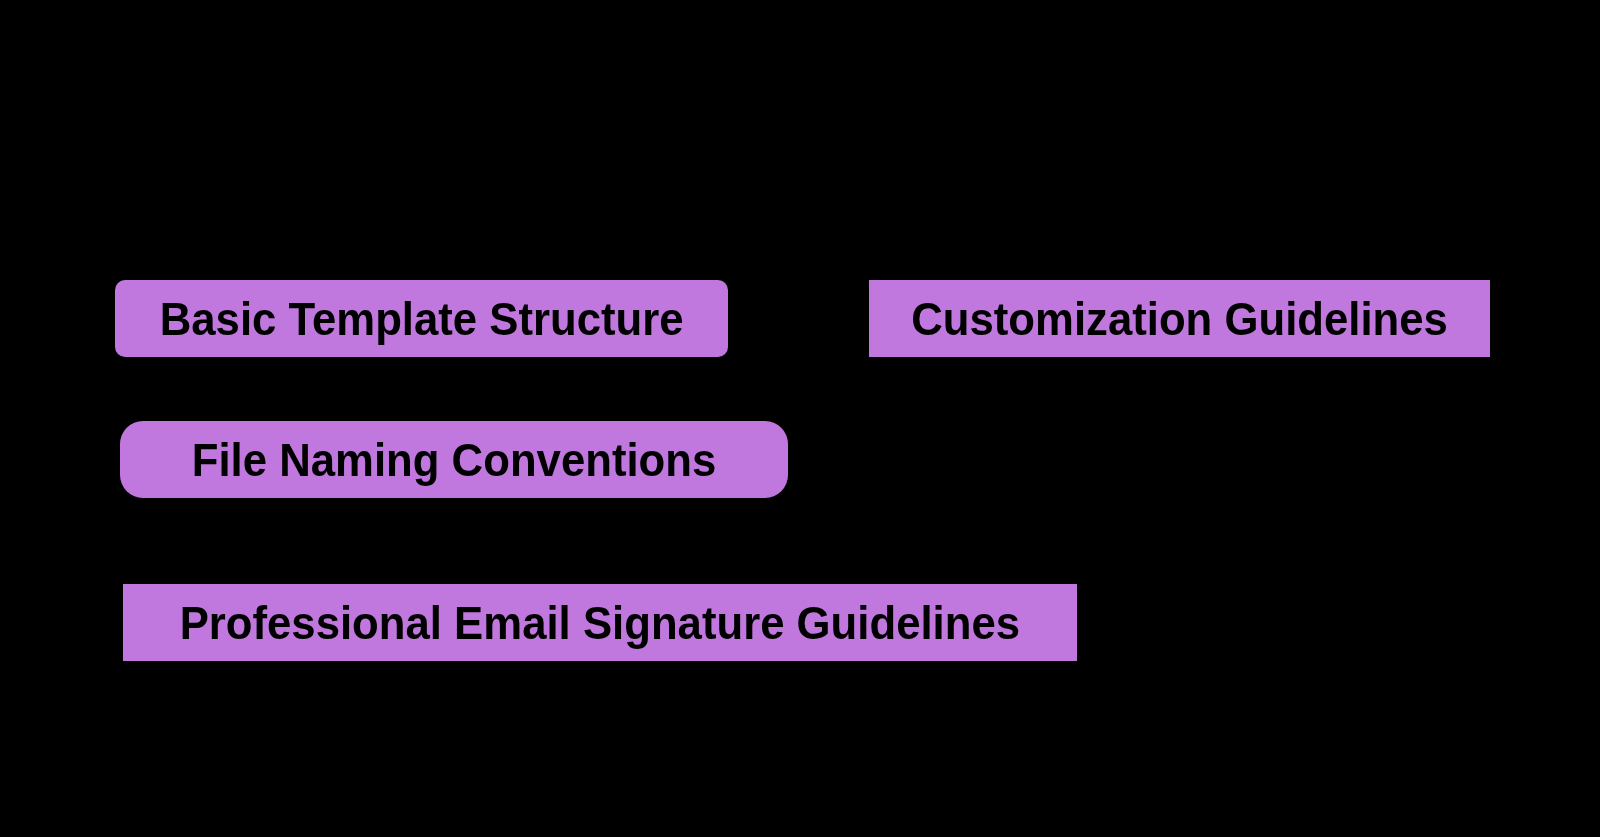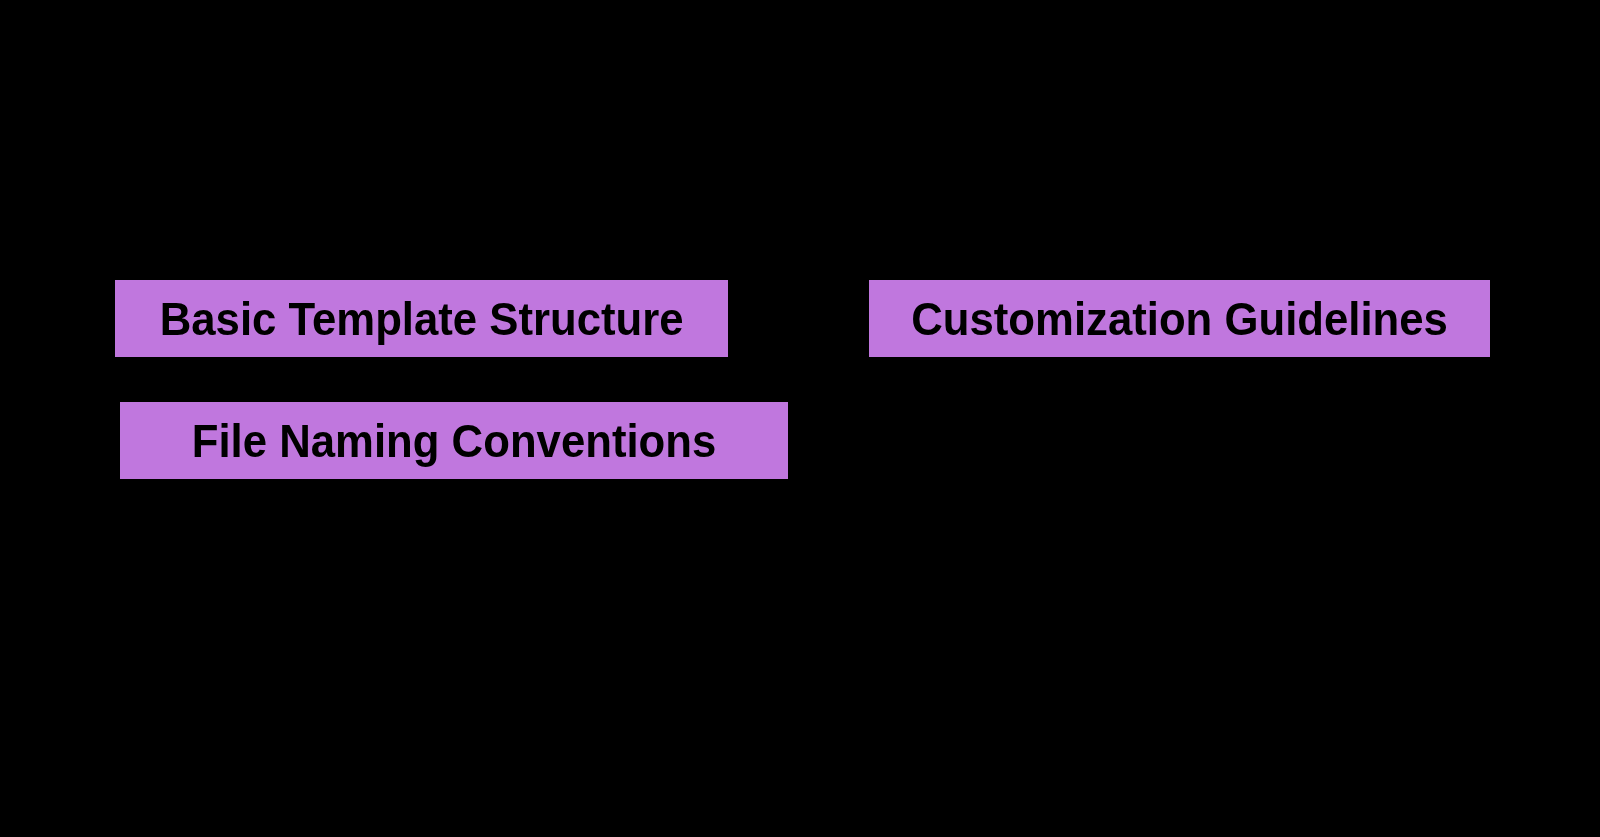--- a/index.html
+++ b/index.html
@@ -70,35 +70,37 @@
     transform: scaleX(0.93);
     transform-origin: center center;
   }
 
   
   .block-basic-template {
     left: 115px;
     top: 280px;
     width: 613px;
     height: 77px;
+    border-radius: 10px;
   }
   .block-customization {
     left: 862px;
     top: 280px;
     width: 621px;
     height: 77px;
     margin-left: 7px;
   }
 
   
   .block-file-naming {
     left: 120px;
-    top: 402px;
+    top: 421px;
     width: 668px;
     height: 77px;
+    border-radius: 23px;
   }
   .block-acceptable-formats {
     left: 879px;
     top: 421px;
     width: 588px;
     height: 77px;
   }
 
   
   .block-signature {
@@ -120,14 +122,17 @@
 
   <div class="block block-customization">
     <span>Customization Guidelines</span>
   </div>
 
   <div class="block block-file-naming">
     <span>File Naming Conventions</span>
   </div>
 
 
+  <div class="block block-signature">
+    <span>Professional Email Signature Guidelines</span>
+  </div>
 
 </div>
 
 </body></html>

